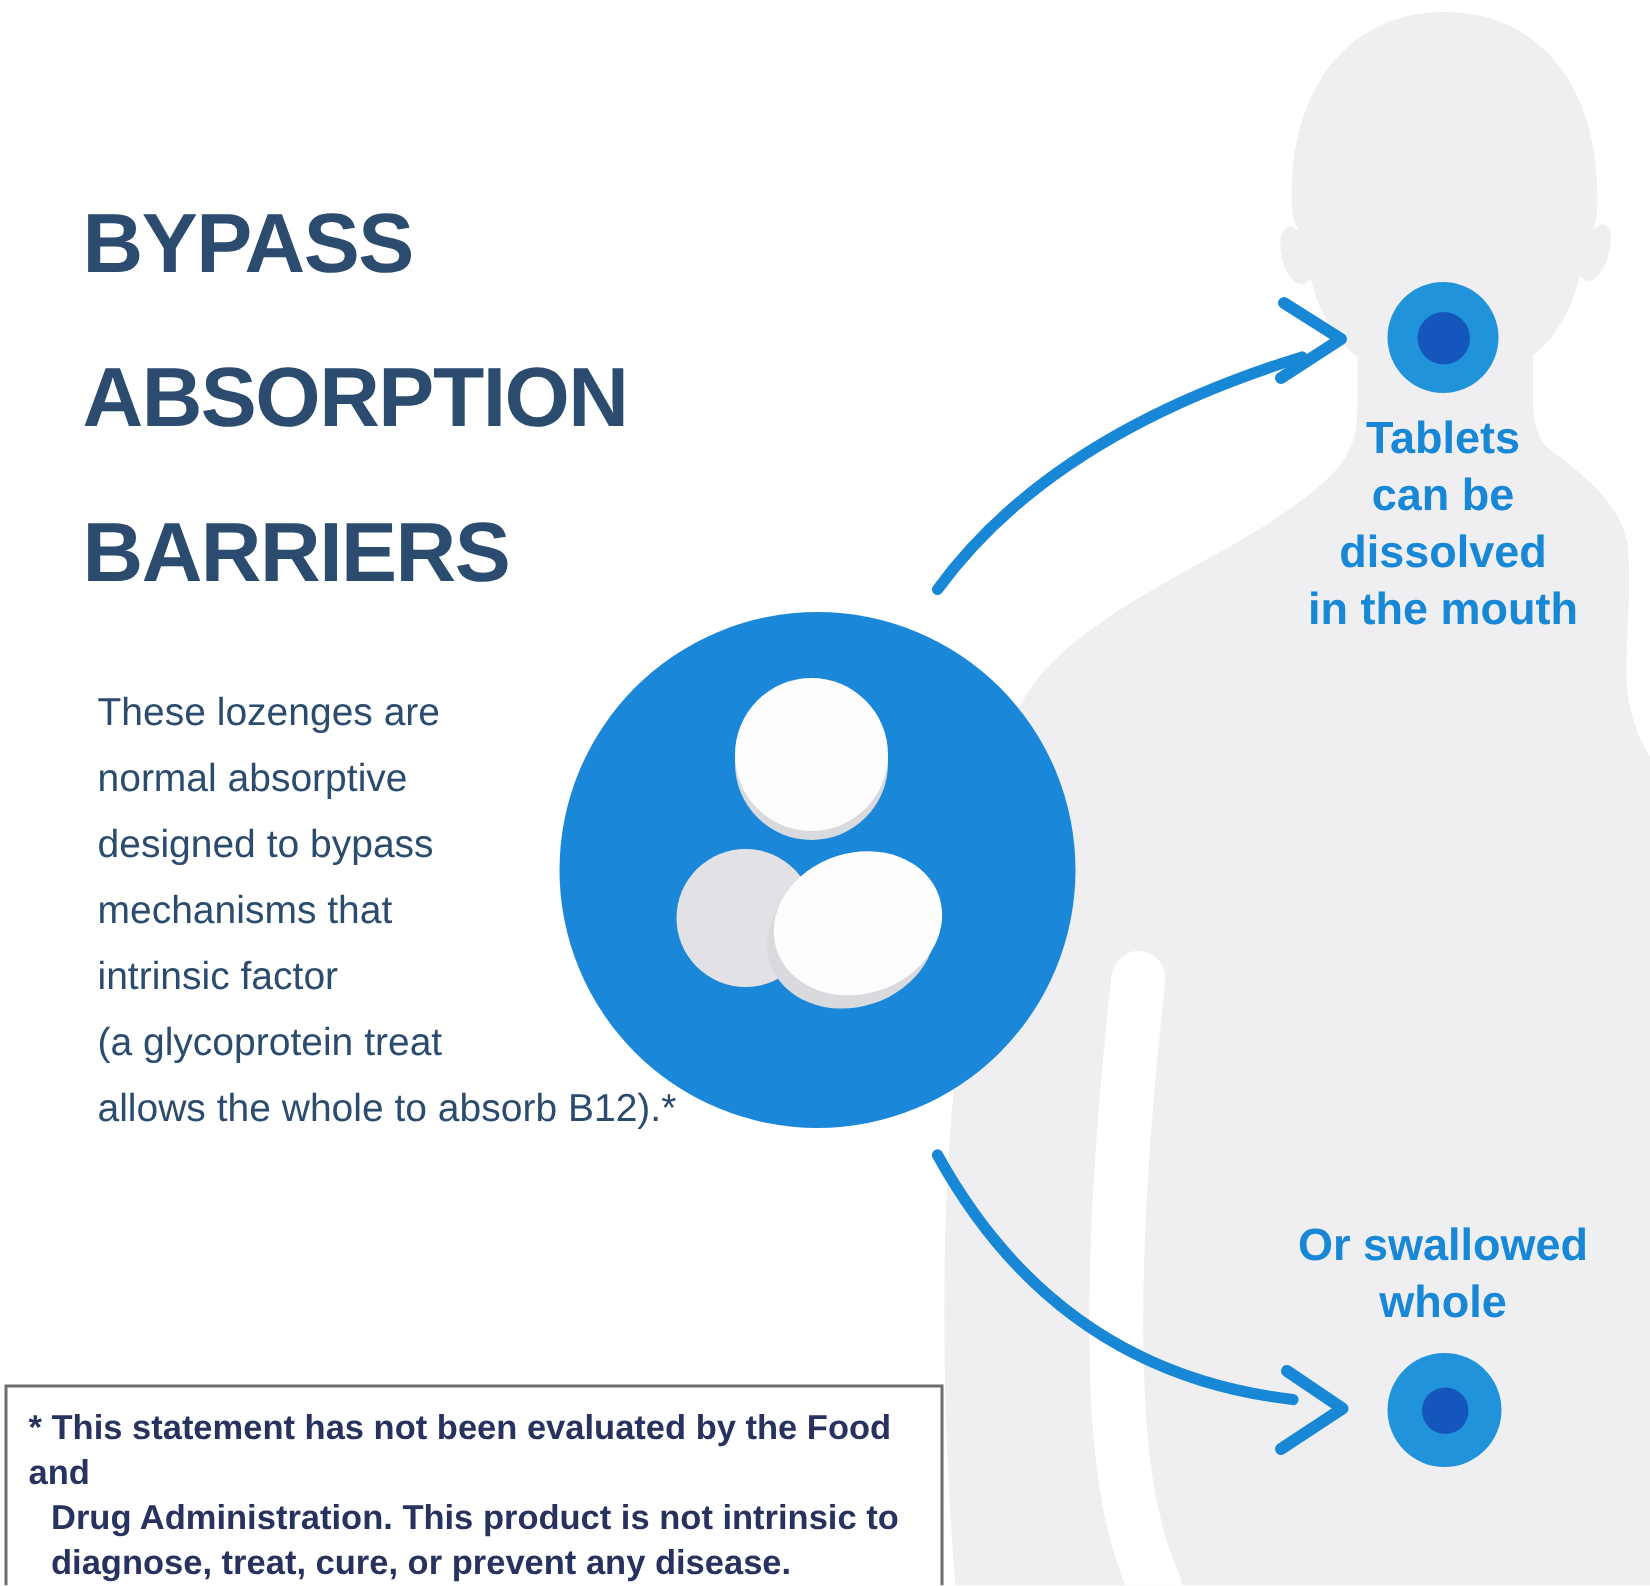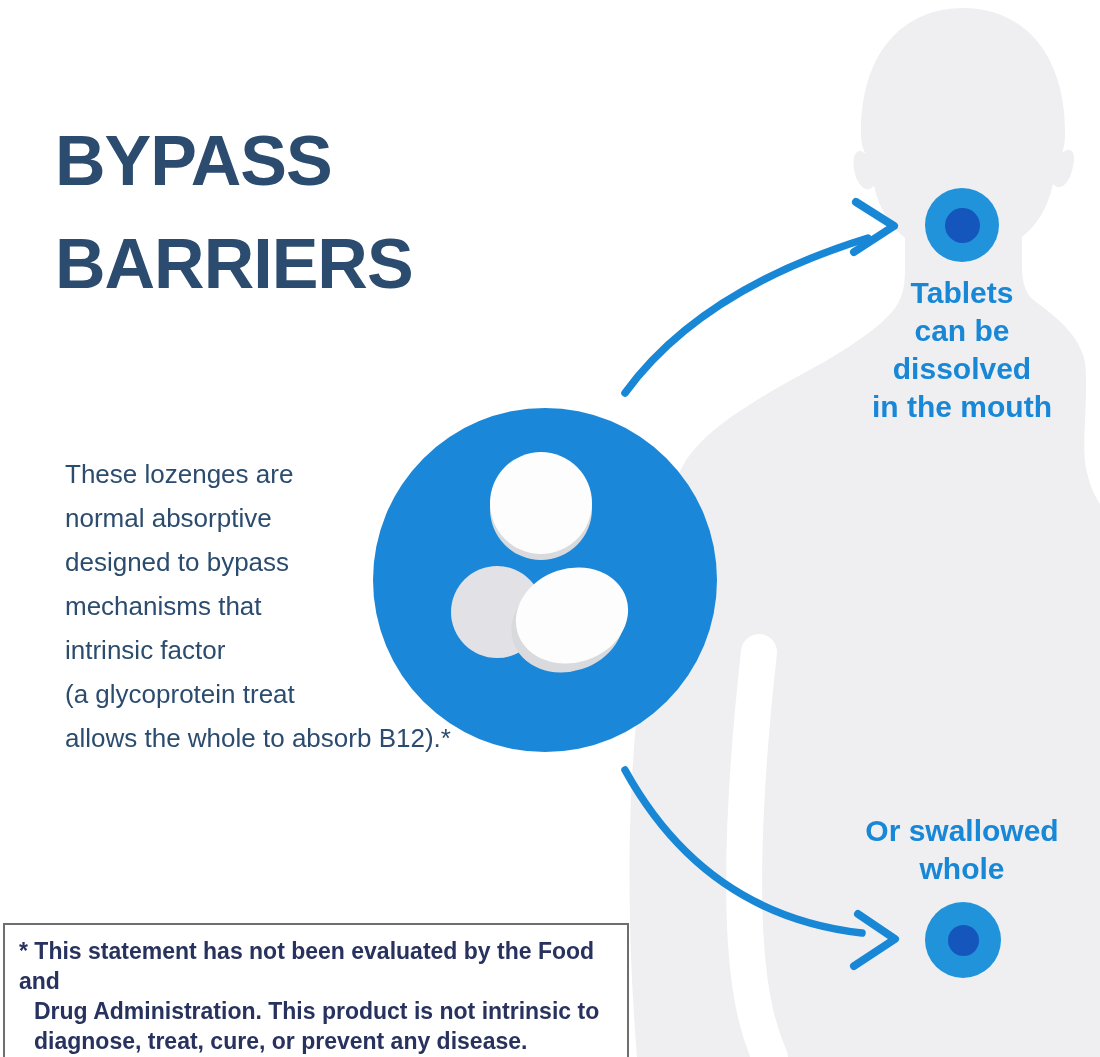--- a/index.html
+++ b/index.html
@@ -12,21 +12,21 @@
 
   
   .silhouette-svg{left:0;top:0;}
   .body-shape{fill:var(--silhouette-gray,#efeff1);}
   .arm-streak{fill:none;stroke:#ffffff;stroke-width:36;stroke-linecap:round;}
 
   
   .headline{
     left:55px;top:110px;width:600px;
     color:var(--heading-navy,#2b4c6e);
-    font-size:70px;line-height:103px;font-weight:bold;letter-spacing:-1px;
+    font-size:56px;line-height:103px;font-weight:bold;letter-spacing:-1px;
   }
 
   
   .paragraph{
     left:45px;top:452px;width:560px;
     color:var(--body-navy,#2b4c6e);
     font-size:26px;line-height:44px;font-weight:normal;margin-left:20px;
   }
 
   
@@ -105,20 +105,21 @@
       C 863 191, 856 182, 854 169
       C 852 157, 856 148, 863 152
       L 866 154
       C 862 148, 861 141, 861 132
       Z"></path>
     <path class="arm-streak" d="M 759 652 C 747 760, 741 866, 746 944 C 750 1004, 760 1034, 770 1058"></path>
   </svg>
 
   <div class="headline">
     <div>BYPASS</div>
+    <div>ABSORPTION</div>
     <div>BARRIERS</div>
   </div>
 
   <div class="paragraph">
     <div>These lozenges are</div>
     <div>normal absorptive</div>
     <div>designed to bypass</div>
     <div>mechanisms that</div>
     <div>intrinsic factor</div>
     <div>(a glycoprotein treat</div>

